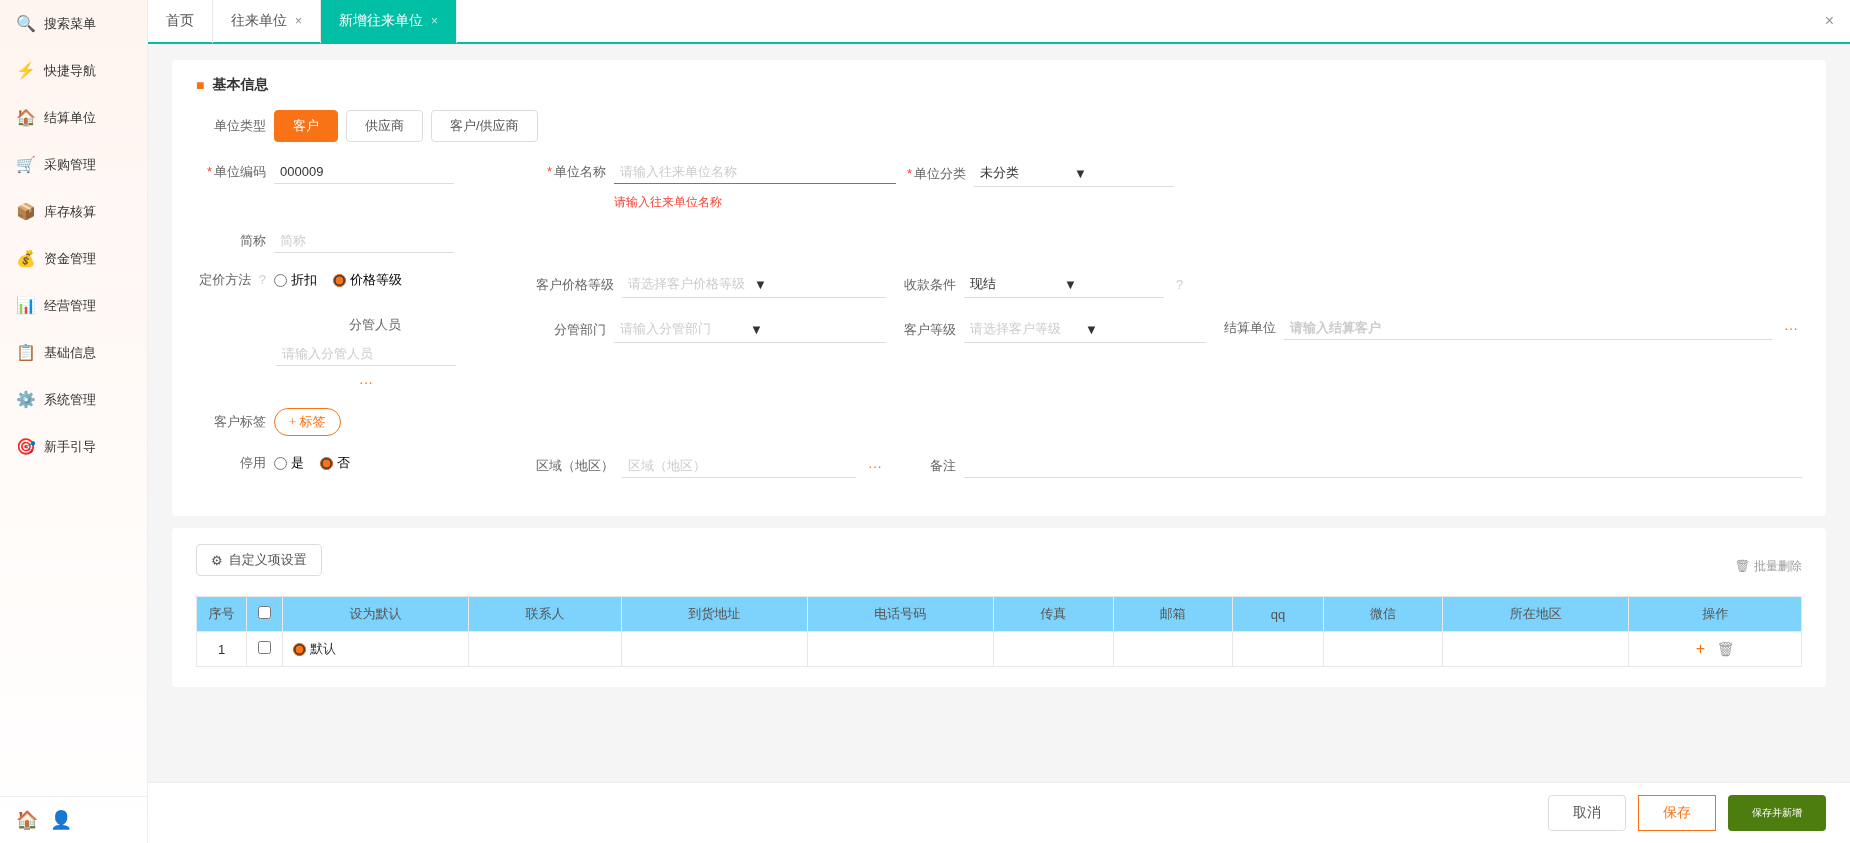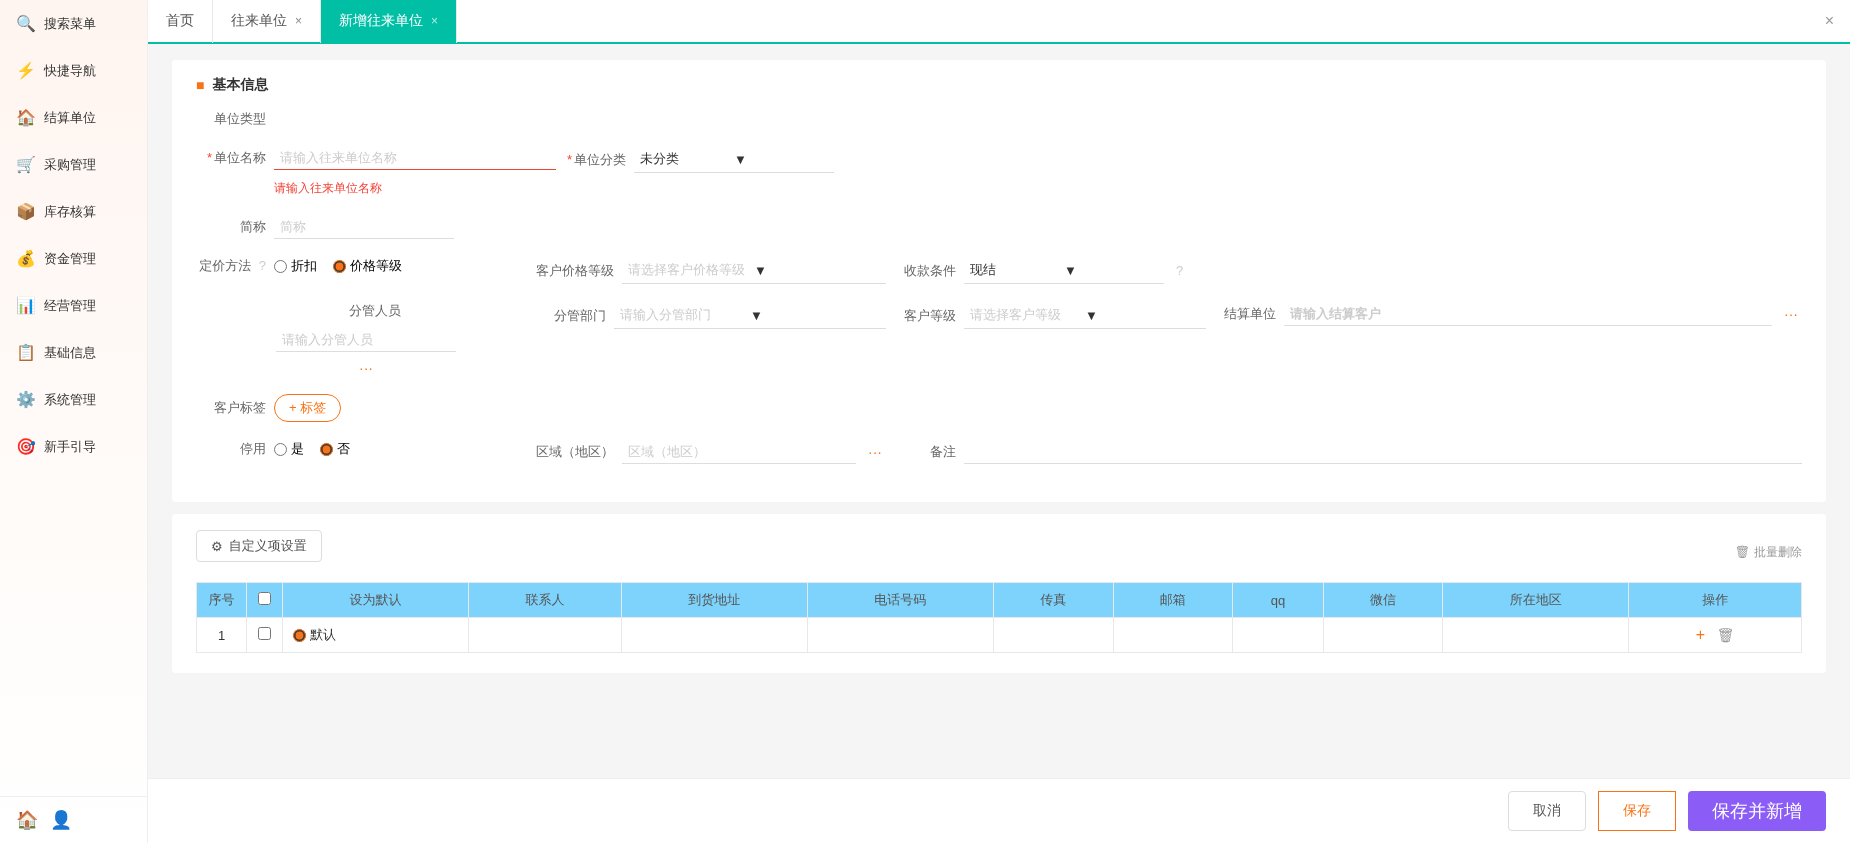--- a/index.html
+++ b/index.html
@@ -204,20 +204,21 @@
       border: 1px solid #f97316;
       color: #f97316;
       background: #fff;
       border-radius: 20px;
       padding: 4px 14px;
       cursor: pointer;
       font-size: 13px;
       display: flex;
       align-items: center;
       gap: 4px;
+      font-family: Liberation Serif, serif;
     }
 
     
     .more-btn {
       color: #f97316;
       cursor: pointer;
       font-size: 14px;
       padding: 0 4px;
     }
 
@@ -293,25 +294,25 @@
       padding: 8px 24px;
       border: 1px solid #f97316;
       background: #fff;
       border-radius: 0;
       cursor: pointer;
       font-size: 14px;
       color: #f97316;
     }
     .btn-save-new {
       padding: 8px 24px;
-      background: #8b5cf6;
+      background: #4d7c0f;
       border: none;
       border-radius: 4px;
       cursor: pointer;
-      font-size: 18px;
+      font-size: 10px;
       color: #fff;
     }
 
     
     .custom-settings-btn {
       display: flex;
       align-items: center;
       gap: 6px;
       border: 1px solid #ddd;
       background: #fff;
@@ -393,24 +394,35 @@
   <div class="content">
     <div class="section">
       <div class="section-title">
         <span class="section-title-icon">■</span>
         <span>基本信息</span>
       </div>
 
       <div class="form-row">
         <div class="form-group">
           <span class="form-label">单位类型</span>
+          <div class="unit-type-group">
+            <button class="unit-btn active">客户</button>
+            <button class="unit-btn">供应商</button>
+            <button class="unit-btn">客户/供应商</button>
+          </div>
         </div>
       </div>
 
       <div class="form-row">
+        <div class="form-group" style="max-width: 340px;">
+          <span class="form-label">
+            <span class="required-star">*</span><span>单位编码</span>
+          </span>
+          <input class="form-input" type="text" value="000009" style="max-width: 180px;">
+        </div>
         <div class="form-group" style="max-width: 360px; flex-direction: column; align-items: flex-start;">
           <div style="display:flex; align-items:center; width:100%; gap:8px;">
             <span class="form-label">
               <span class="required-star">*</span><span>单位名称</span>
             </span>
             <input class="form-input error-border" type="text" style="flex: 1 1 0%;" placeholder="请输入往来单位名称">
           </div>
           <span class="error-text" style="margin-left: 78px;">请输入往来单位名称</span>
         </div>
         <div class="form-group" style="flex:1;">

